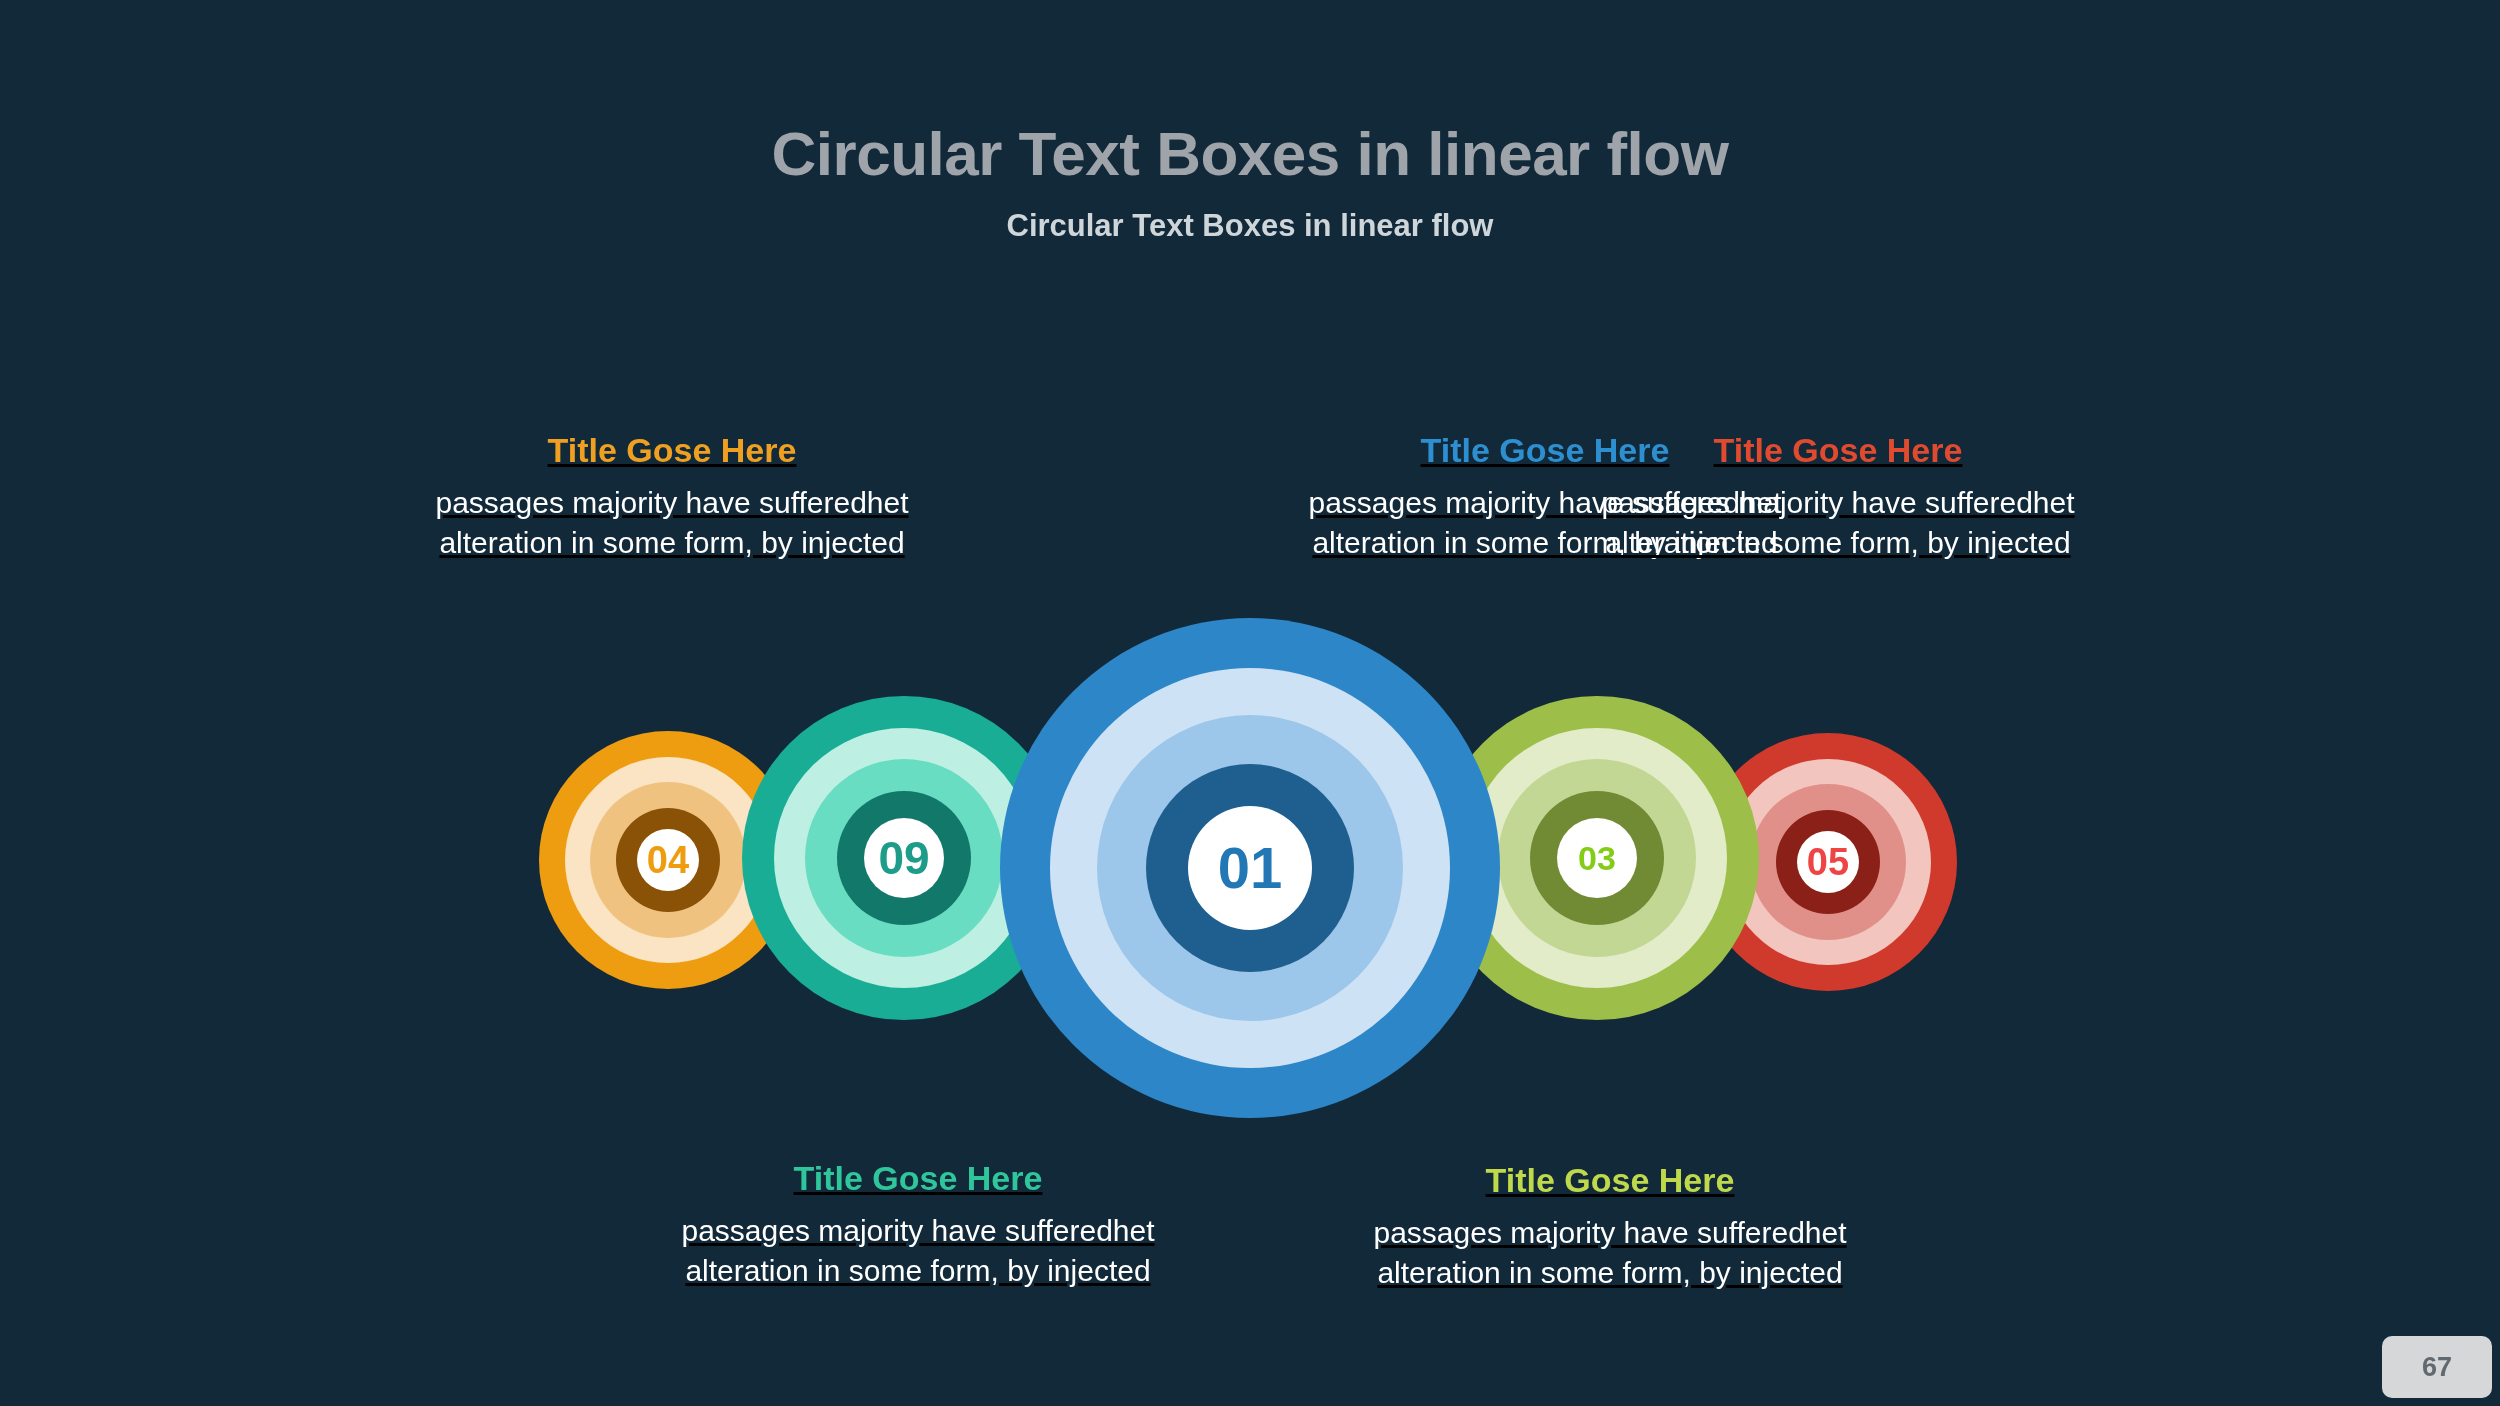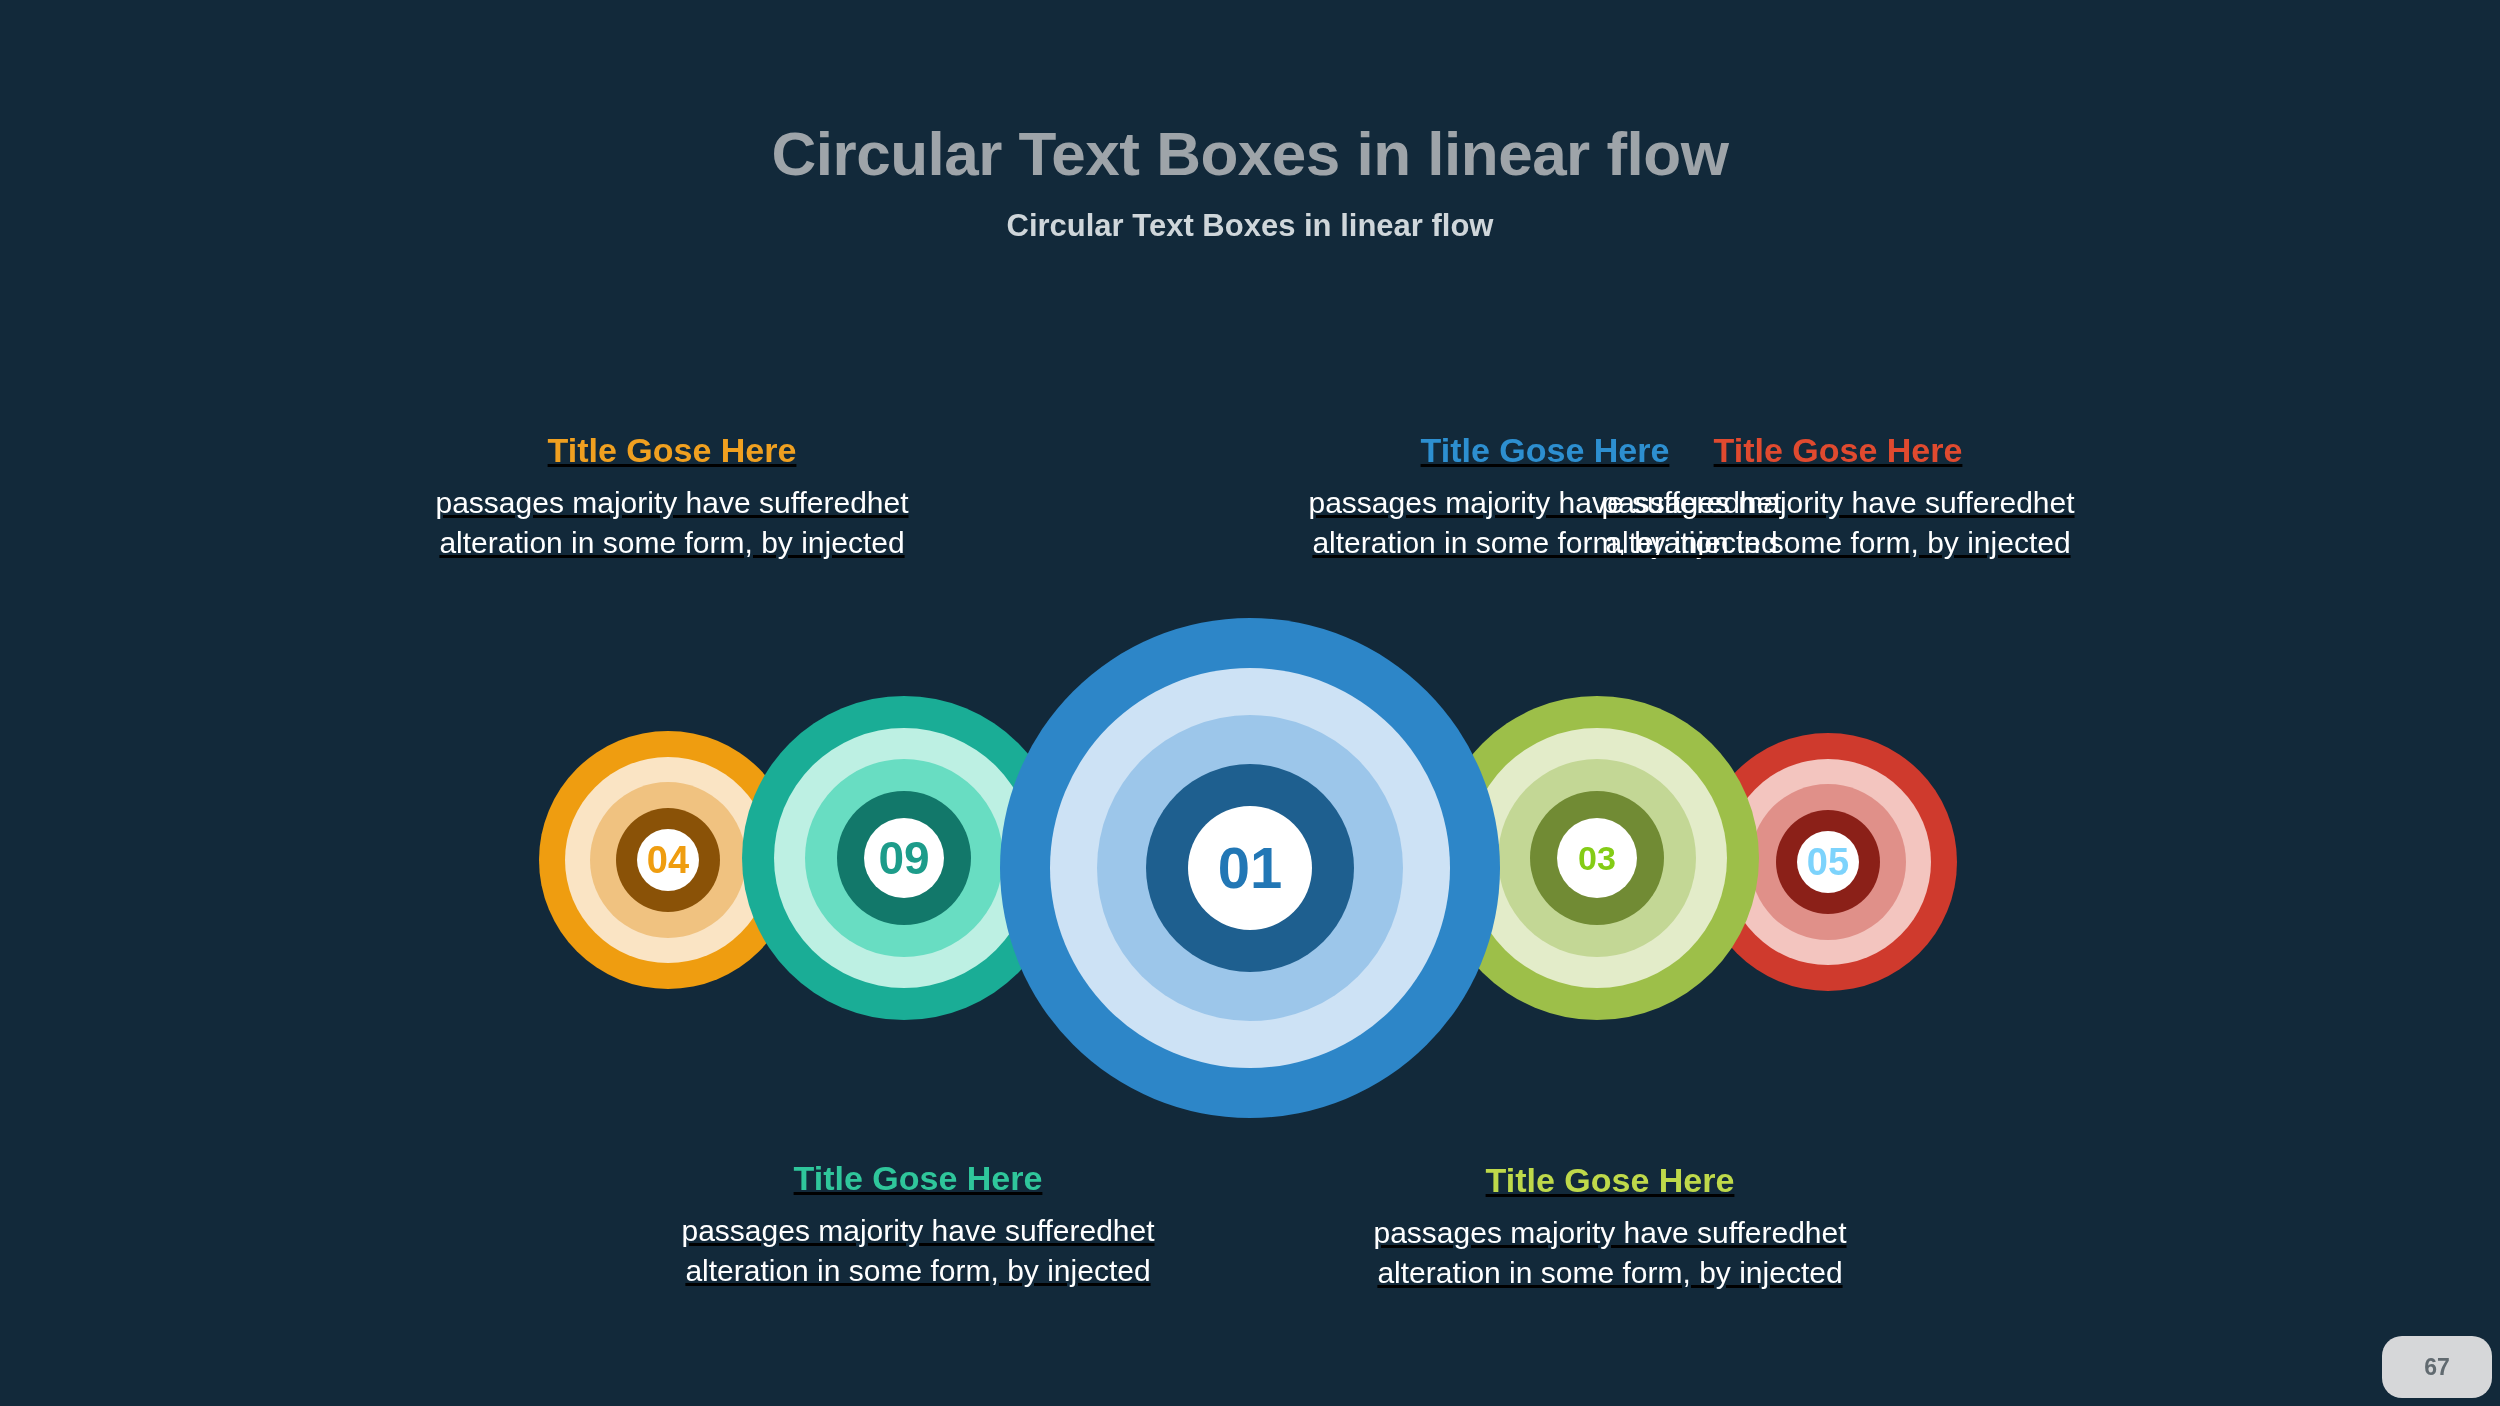--- a/index.html
+++ b/index.html
@@ -99,25 +99,25 @@
   }
 
   
   #page-badge {
     position: absolute;
     right: 8px;
     bottom: 8px;
     width: 110px;
     height: 62px;
     background: #d6d7d9;
-    border-radius: 20px;
+    border-radius: 10px;
     display: flex;
     align-items: center;
     justify-content: center;
-    font-size: 23px;
+    font-size: 27px;
     font-weight: bold;
     color: #616a70;
   }
 </style>
 </head>
 <body>
 
 <div id="slide" style="background: rgb(18, 41, 58);">
 
   <div id="title">Circular Text Boxes in linear flow</div>
@@ -191,21 +191,21 @@
       <div class="ring" style="width: 80px; height: 80px; background: rgb(255, 255, 255);"></div>
       <div class="num" style="font-size: 34px; color: #84cc16;">03</div>
     </div>
 
     <div class="ring-group" id="g05" style="left:1699px; top:733px; width:258px; height:258px; z-index:1;">
       <div class="ring" style="width: 258px; height: 258px; background: rgb(207, 58, 45);"></div>
       <div class="ring" style="width: 206px; height: 206px; background: rgb(243, 197, 191);"></div>
       <div class="ring" style="width: 156px; height: 156px; background: rgb(224, 144, 137);"></div>
       <div class="ring" style="width: 104px; height: 104px; background: rgb(139, 32, 24);"></div>
       <div class="ring" style="width: 62px; height: 62px; background: rgb(255, 255, 255);"></div>
-      <div class="num" style="font-size: 38px; color: #7dd3fc;">05</div>
+      <div class="num" style="font-size: 38px; color: #ef4444;">05</div>
     </div>
 
     <div class="ring-group" id="g01" style="left:1000px; top:618px; width:500px; height:500px; z-index:3;">
       <div class="ring" style="width: 500px; height: 500px; background: rgb(45, 134, 200);"></div>
       <div class="ring" style="width: 400px; height: 400px; background: rgb(205, 226, 245);"></div>
       <div class="ring" style="width: 306px; height: 306px; background: rgb(156, 198, 234);"></div>
       <div class="ring" style="width: 208px; height: 208px; background: rgb(30, 95, 143);"></div>
       <div class="ring" style="width: 124px; height: 124px; background: rgb(255, 255, 255);"></div>
       <div class="num" style="font-size: 58px; color: rgb(34, 119, 181);">01</div>
     </div>

